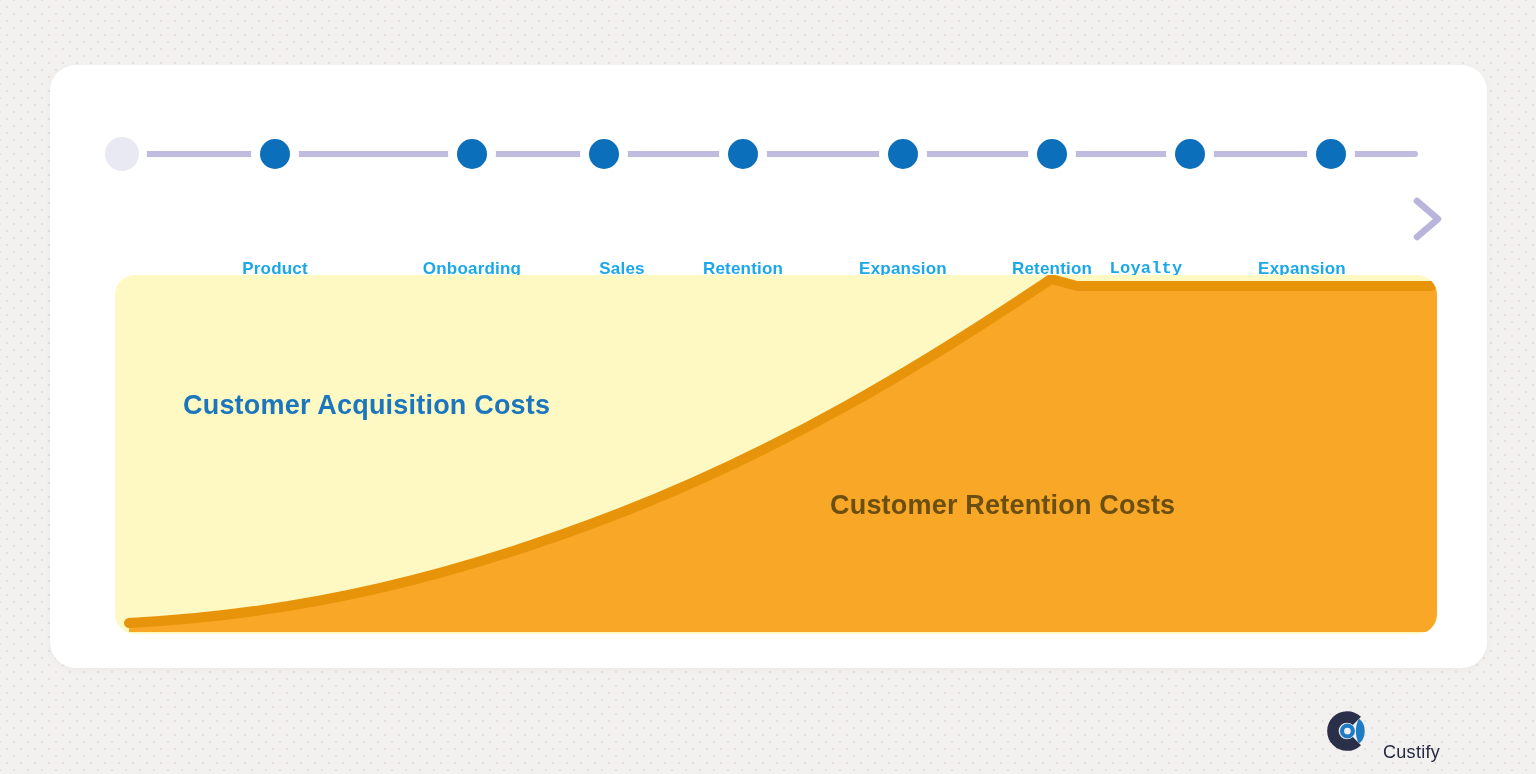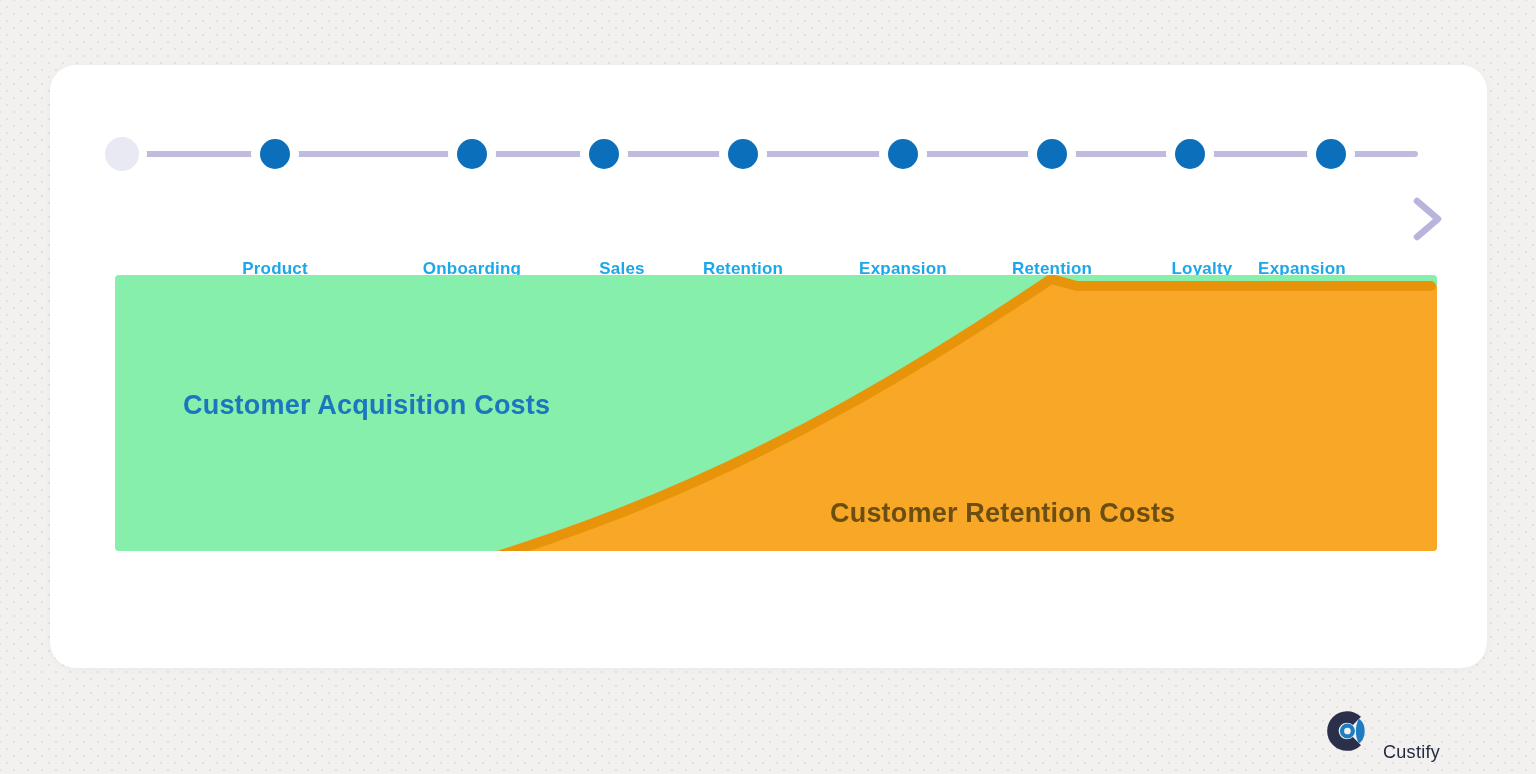--- a/index.html
+++ b/index.html
@@ -67,36 +67,36 @@
     font-size:17px;
     font-weight:700;
     line-height:22px;
     color:#1ba8ea;
     letter-spacing:0.2px;
   }
   
   .chart{
     position:absolute;
     left:65px;top:210px;
-    width:1322px;height:276px;
-    border-radius:4px;
+    width:1322px;height:359px;
+    border-radius:20px;
     overflow:hidden;
-    background:#86efac;
+    background:#fef9c3;
   }
   .chart svg{position:absolute;left:0;top:0;}
   .area-label{
     position:absolute;
     font-weight:700;
     font-size:27px;
     line-height:37px;
     letter-spacing:0.2px;
     white-space:nowrap;
   }
   .cac-label{left:68px;top:112px;color:#1b76be;}
-  .crc-label{left:715px;top:220px;color:#6b4e12;}
+  .crc-label{left:715px;top:212px;color:#6b4e12;}
   
   .logo{
     position:absolute;
     left:1326px;top:698px;
     display:flex;
     align-items:center;
     gap:11px;
   }
   .logo-text{
     font-size:18px;
@@ -126,21 +126,21 @@
           <div class="tl-label" style="left: 422px;">Onboarding</div>
           <div class="tl-dot" style="left: 539px;"></div>
           <div class="tl-label" style="left: 572px;">Sales</div>
           <div class="tl-dot" style="left: 678px;"></div>
           <div class="tl-label" style="left: 693px;">Retention</div>
           <div class="tl-dot" style="left: 838px;"></div>
           <div class="tl-label" style="left: 853px;">Expansion</div>
           <div class="tl-dot" style="left: 987px;"></div>
           <div class="tl-label" style="left: 1002px; text-align: center;">Retention</div>
           <div class="tl-dot" style="left: 1125px;"></div>
-          <div class="tl-label" style="left: 1152px;">Loyalty</div>
+          <div class="tl-label" style="left: 1096px; font-family: Liberation Mono, monospace;">Loyalty</div>
           <div class="tl-dot" style="left: 1266px;"></div>
           <div class="tl-label" style="left: 1252px;">Expansion</div>
         </div>
     </div>
 
     <div class="chart">
       <svg width="1322" height="357" viewBox="0 0 1322 357" preserveAspectRatio="none">
         <path d="M 14 348 C 190 339, 345 300, 505 238 C 665 176, 805 92, 936 4 L 962 11 L 1322 11 L 1322 357 L 14 357 Z" fill="#f8a726"></path>
         <path d="M 14 348 C 190 339, 345 300, 505 238 C 665 176, 805 92, 936 4 L 962 11 L 1316 11" fill="none" stroke="#e8940a" stroke-width="10" stroke-linecap="round" stroke-linejoin="round"></path>
       </svg>

